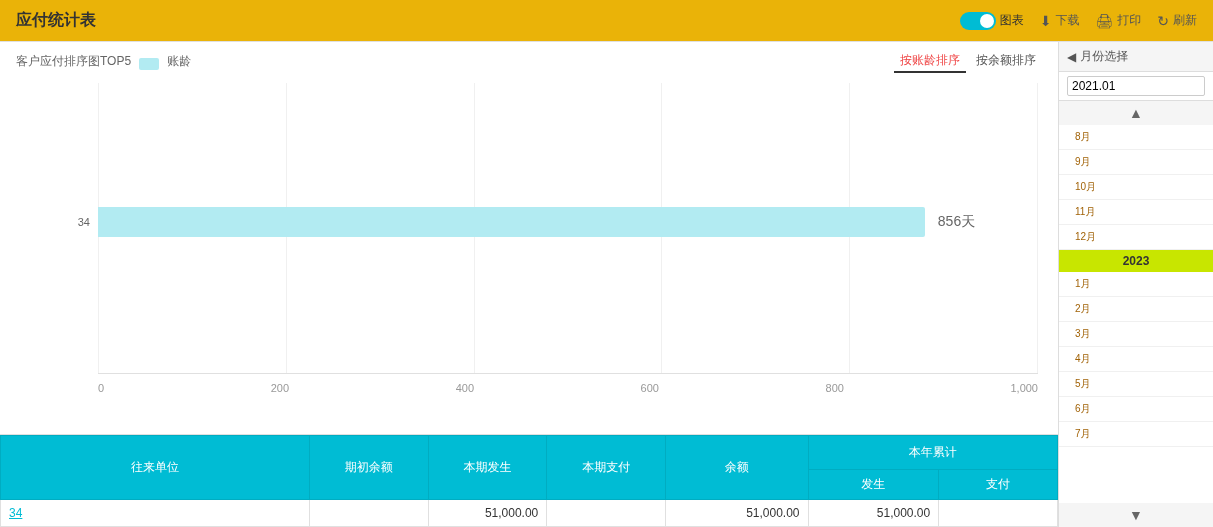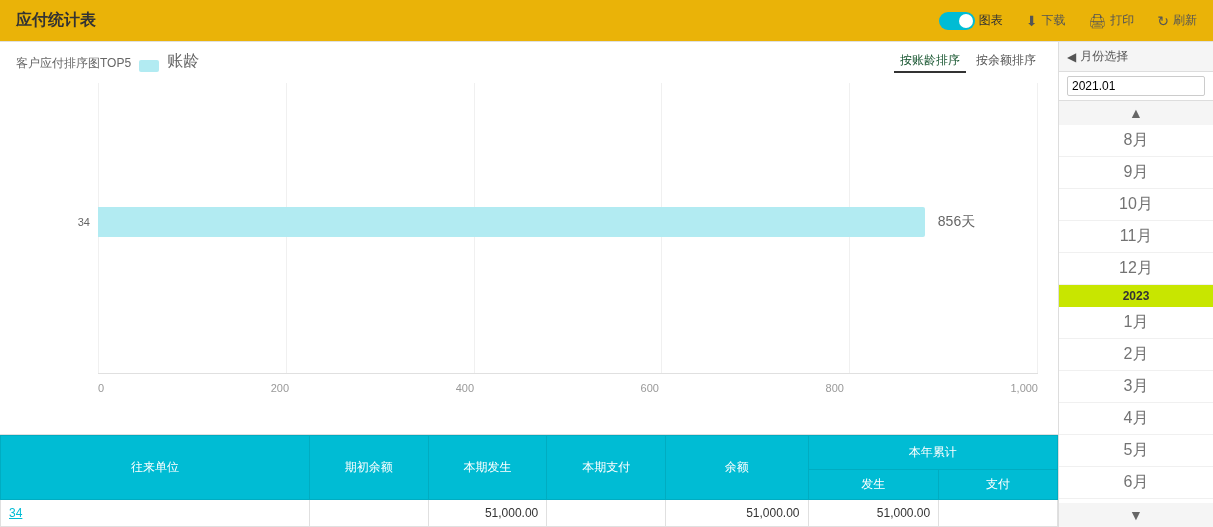--- a/index.html
+++ b/index.html
@@ -4,21 +4,21 @@
   <style>
     * { margin: 0; padding: 0; box-sizing: border-box; }
     body { font-family: 'Microsoft YaHei', Arial, sans-serif; font-size: 12px; background: #f5f5f5; color: #333; width: 1213px; height: 527px; overflow: hidden; }
 
     
     .header {
       display: flex; align-items: center; justify-content: space-between;
       background: #eab308; padding: 8px 16px; border-bottom: 1px solid #e0e0e0; height: 42px;
     }
     .header-title { font-size: 16px; font-weight: bold; color: #333; }
-    .header-actions { display: flex; align-items: center; gap: 23px; margin-left: 27px; }
+    .header-actions { display: flex; align-items: center; gap: 16px; margin-left: 27px; }
     .toggle-wrap { display: flex; align-items: center; gap: 4px; }
     .toggle-track {
       width: 36px; height: 18px; background: #00bcd4; border-radius: 9px;
       position: relative; cursor: pointer;
     }
     .toggle-thumb {
       width: 14px; height: 14px; background: #fff; border-radius: 50%;
       position: absolute; top: 2px; right: 2px;
     }
     .action-btn { display: flex; align-items: center; gap: 4px; cursor: pointer; color: #555; font-size: 12px; }
@@ -28,24 +28,24 @@
     .main { display: flex; height: calc(527px - 42px); }
 
     
     .chart-area { flex: 1; background: #fff; display: flex; flex-direction: column; overflow: hidden; }
 
     
     .chart-controls { display: flex; align-items: center; justify-content: space-between; padding: 8px 16px 0; }
     .chart-legend { display: flex; align-items: flex-end; gap: 8px; }
     .legend-label { font-size: 12px; color: #666; }
     .legend-color { width: 20px; height: 12px; background: #b2ebf2; border-radius: 2px; }
-    .legend-text { font-size: 16px; color: #666; }
+    .legend-text { font-size: 12px; color: #666; }
     .sort-btns { display: flex; gap: 4px; }
     .sort-btn { font-size: 12px; color: #555; cursor: pointer; padding: 2px 6px; }
-    .sort-btn.active { color: #14532d; border-bottom: 2px solid #333; }
+    .sort-btn.active { color: #ef4444; border-bottom: 2px solid #333; }
 
     
     .bar-chart { flex: 1; position: relative; padding: 10px 20px 40px 60px; }
     .chart-inner { position: relative; width: 100%; height: 100%; }
     .bar-row { display: flex; align-items: center; position: absolute; width: 100%; }
     .bar-label { width: 30px; text-align: right; font-size: 11px; color: #666; margin-right: 8px; flex-shrink: 0; }
     .bar-container { flex: 1; height: 30px; position: relative; }
     .bar-fill { height: 100%; background: #b2ebf2; border-radius: 0 2px 2px 0; position: relative; }
     .bar-end-label { position: absolute; right: -50px; top: 50%; transform: translateY(-50%); font-size: 14px; color: #666; white-space: nowrap; text-align: center; }
     .x-axis { position: absolute; bottom: 0; left: 38px; right: 0; display: flex; justify-content: space-between; }
@@ -76,21 +76,21 @@
       display: flex; align-items: center; padding: 6px 8px; background: #f5f5f5;
       border-bottom: 1px solid #ddd; font-size: 12px; color: #555;
     }
     .collapse-arrow { cursor: pointer; color: #555; margin-right: 4px; }
     .month-selector { flex: 1; overflow-y: auto; }
     .year-label {
       background: #c8e600; color: #333; font-size: 12px; font-weight: bold;
       padding: 4px 20px; text-align: center;
     }
     .month-item {
-      padding: 5px 16px; font-size: 16px; color: #737373; cursor: pointer; text-align: center;
+      padding: 5px 16px; font-size: 10px; color: #a16207; cursor: pointer; text-align: left;
       border-bottom: 1px solid #f0f0f0;
     }
     .scroll-up-btn, .scroll-down-btn {
       width: 100%; padding: 4px; text-align: center; cursor: pointer;
       background: #f5f5f5; border: none; font-size: 14px; color: #666;
     }
     .year-input-row {
       padding: 4px 8px; border-bottom: 1px solid #ddd; display: flex; align-items: center;
     }
     .year-input {

